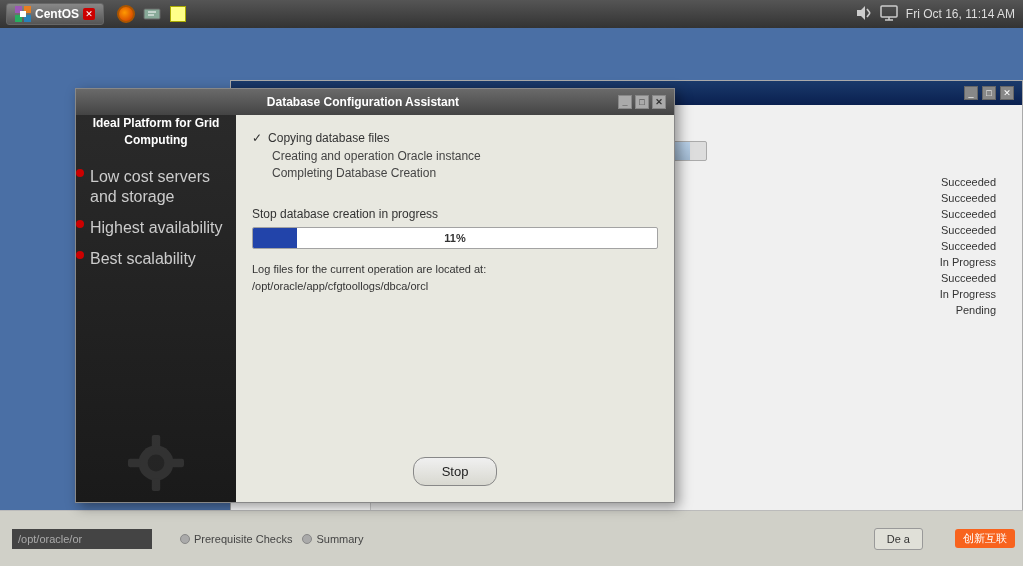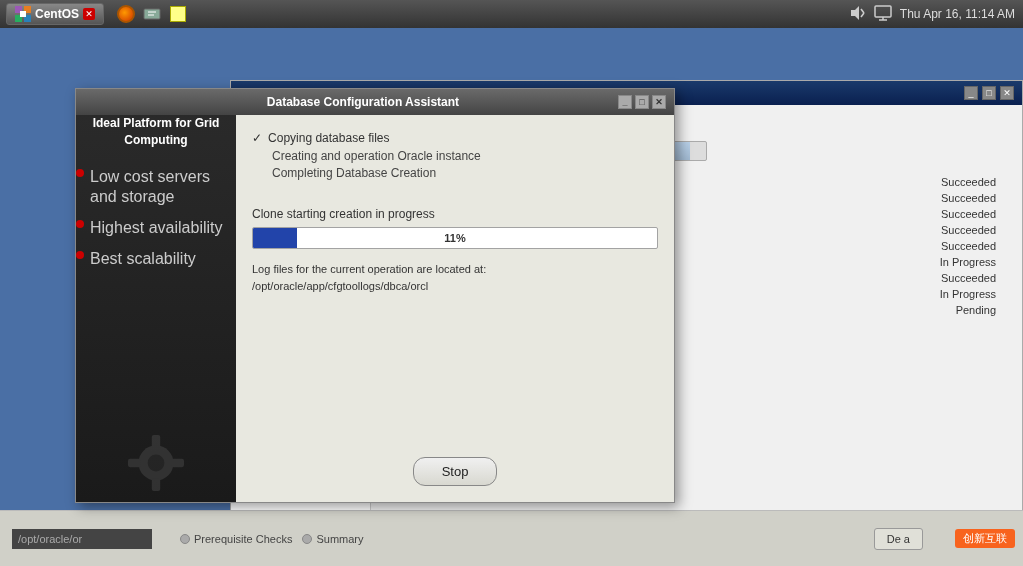--- a/index.html
+++ b/index.html
@@ -540,21 +540,21 @@
           <line x1="13" y1="13" x2="16" y2="9" stroke="#ccc" stroke-width="1.5"></line>
         </svg>
       </div>
       <div>
         <svg width="18" height="18" viewBox="0 0 18 18">
           <rect x="1" y="2" width="16" height="11" rx="1" fill="none" stroke="#ccc" stroke-width="1.5"></rect>
           <line x1="9" y1="13" x2="9" y2="16" stroke="#ccc" stroke-width="1.5"></line>
           <line x1="5" y1="16" x2="13" y2="16" stroke="#ccc" stroke-width="1.5"></line>
         </svg>
       </div>
-      <span>Thu Apr 16, 11:14 AM</span>
+      <span>Fri Oct 16, 11:14 AM</span>
     </div>
   </div>
 
   <div class="oracle-bg-window">
     <div class="oracle-bg-titlebar">
       <span>Oracle Database 11g Release 2 Installer - Installing database - Step 20 of 21</span>
       <div class="oracle-bg-titlebar-btns">
         <div class="title-btn">_</div>
         <div class="title-btn">□</div>
         <div class="title-btn">✕</div>
@@ -679,21 +679,21 @@
       <div class="dbca-main">
         <div class="dbca-steps-section">
           <div class="dbca-step-row">
             <span class="dbca-step-check">✓</span>
             <span class="dbca-step-label">Copying database files</span>
           </div>
           <div class="dbca-step-sub">Creating and operation Oracle instance</div>
           <div class="dbca-step-sub">Completing Database Creation</div>
         </div>
         <div class="dbca-progress-section">
-          <div class="dbca-progress-title">Clone starting creation in progress</div>
+          <div class="dbca-progress-title">Stop database creation in progress</div>
           <div class="dbca-progress-bar-outer">
             <div class="dbca-progress-bar-inner" id="dbca-progress-fill" style="width:11%"></div>
             <div class="dbca-progress-label-center">11%</div>
           </div>
         </div>
         <div>
           <div class="dbca-log-text">Log files for the current operation are located at:</div>
           <div class="dbca-log-text">/opt/oracle/app/cfgtoollogs/dbca/orcl</div>
         </div>
         <div class="dbca-stop-btn-area">

